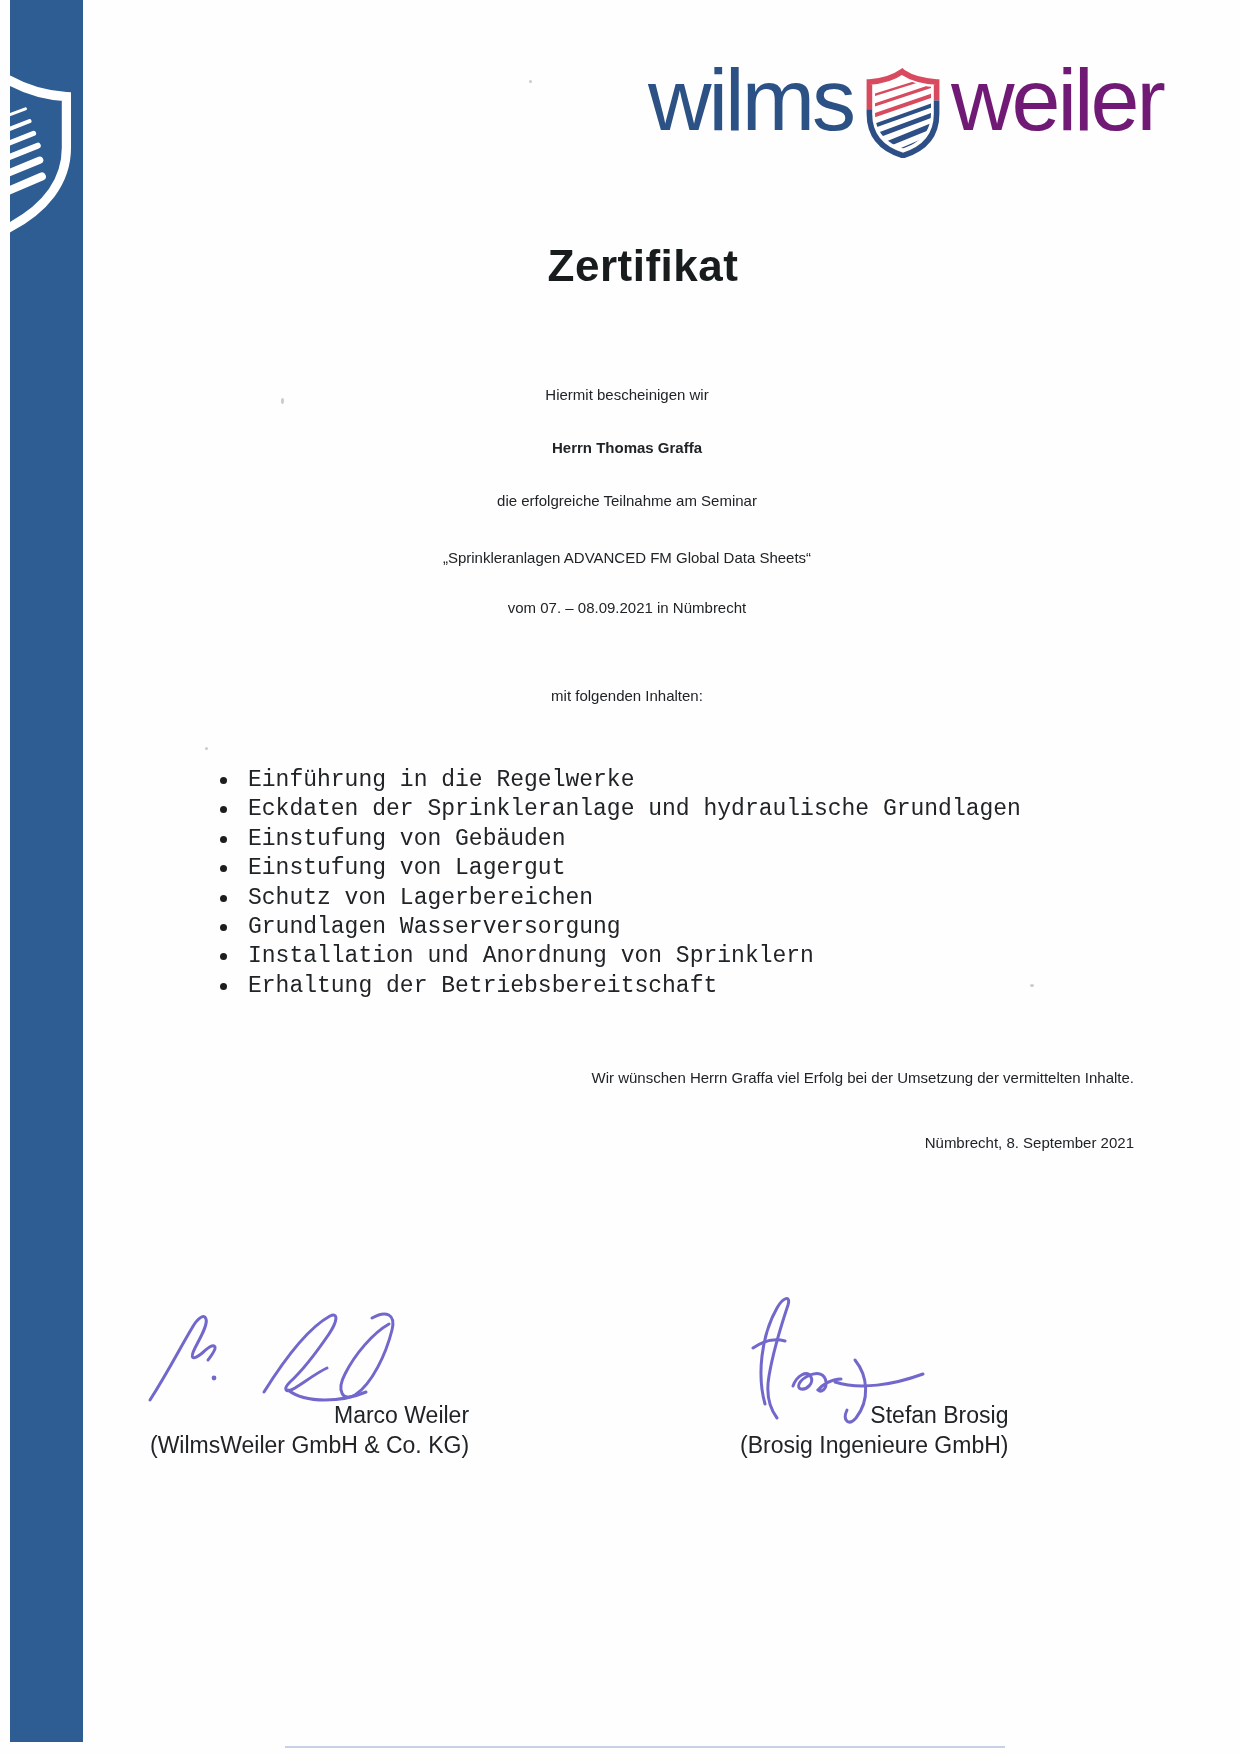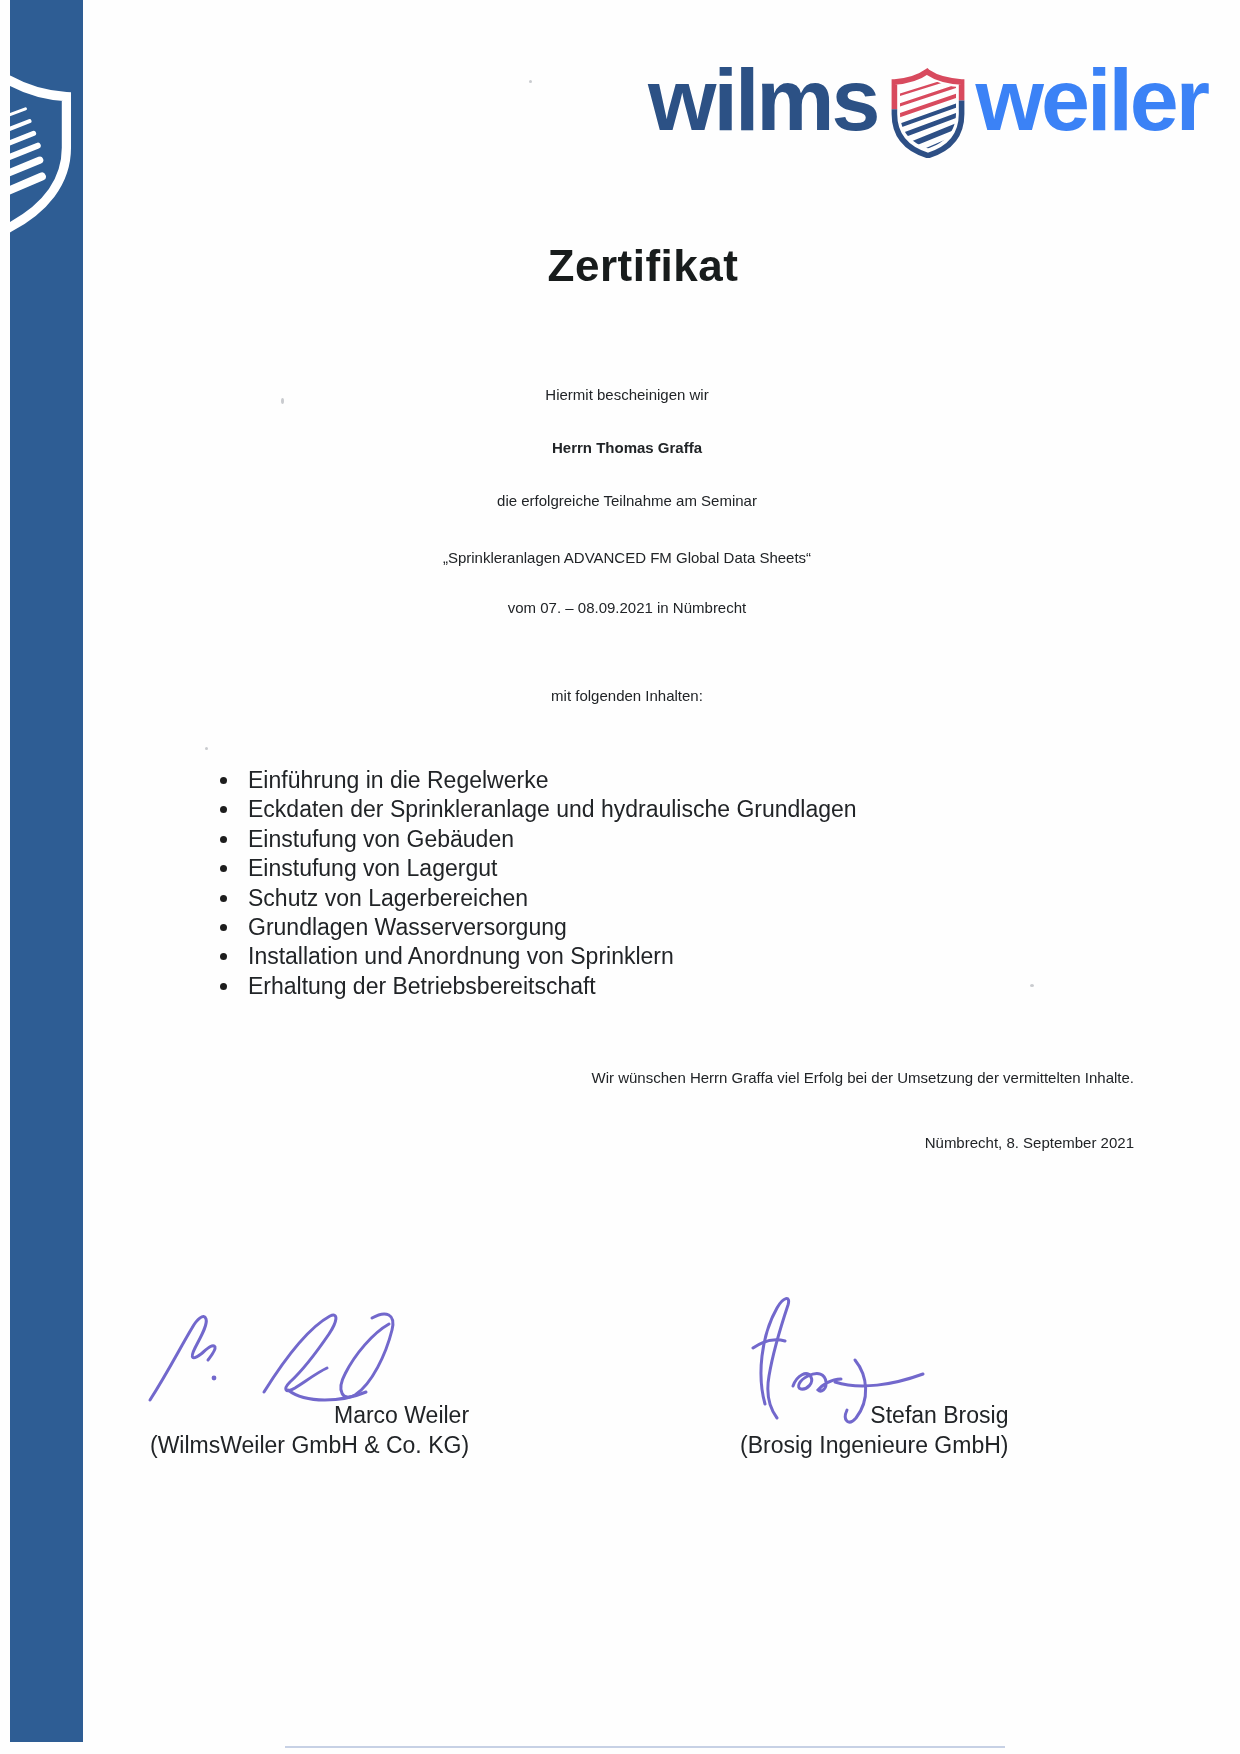--- a/index.html
+++ b/index.html
@@ -15,45 +15,45 @@
   
   .sidebar{
     position:absolute;left:10px;top:0;width:73px;height:1742px;
     background:#2e5d94;overflow:hidden;
   }
   .sidebar-shield{position:absolute;left:-76px;top:74px;}
   
   .logo{
     position:absolute;left:648px;top:52px;
     display:flex;align-items:flex-start;
-    font-weight:bold;font-size:88px;letter-spacing:-3px;line-height:1.1;
+    font-weight:normal;font-size:88px;letter-spacing:-3px;line-height:1.1;
     white-space:nowrap;
   }
   .logo-wilms{color:#2c5185;}
-  .logo-weiler{color:#3b82f6;}
+  .logo-weiler{color:#701a75;}
   .logo-shield{margin:14px 8px 0 10px;}
   
   .line{
     position:absolute;margin:0;font-size:15px;line-height:28px;
   }
   .center{left:152px;width:950px;text-align:center;}
   .left{left:154px;width:980px;text-align:right;}
   .bold{font-weight:bold;}
   .title{
     position:absolute;left:152px;width:950px;top:225px;margin:16px;
     text-align:center;font-size:44px;font-weight:bold;color:#181c1c;
     letter-spacing:0.5px;
   }
   
   .contents{
     position:absolute;left:218px;top:766px;margin:0;padding:0;
     list-style:none;font-size:23px;
   }
   .contents li{
-    position:relative;padding-left:30px;line-height:29.4px;
+    position:relative;padding-left:30px;line-height:29.4px;font-family:Liberation Mono, monospace;
   }
   .contents li::before{
     content:"";position:absolute;left:2px;top:11px;
     width:7px;height:7px;border-radius:50%;background:#1d1d1d;
   }
   
   .sig-block{position:absolute;text-align:right;}
   .sig-name{margin:0;font-size:23px;line-height:30px;}
   .sig-svg{position:absolute;pointer-events:none;}
   

